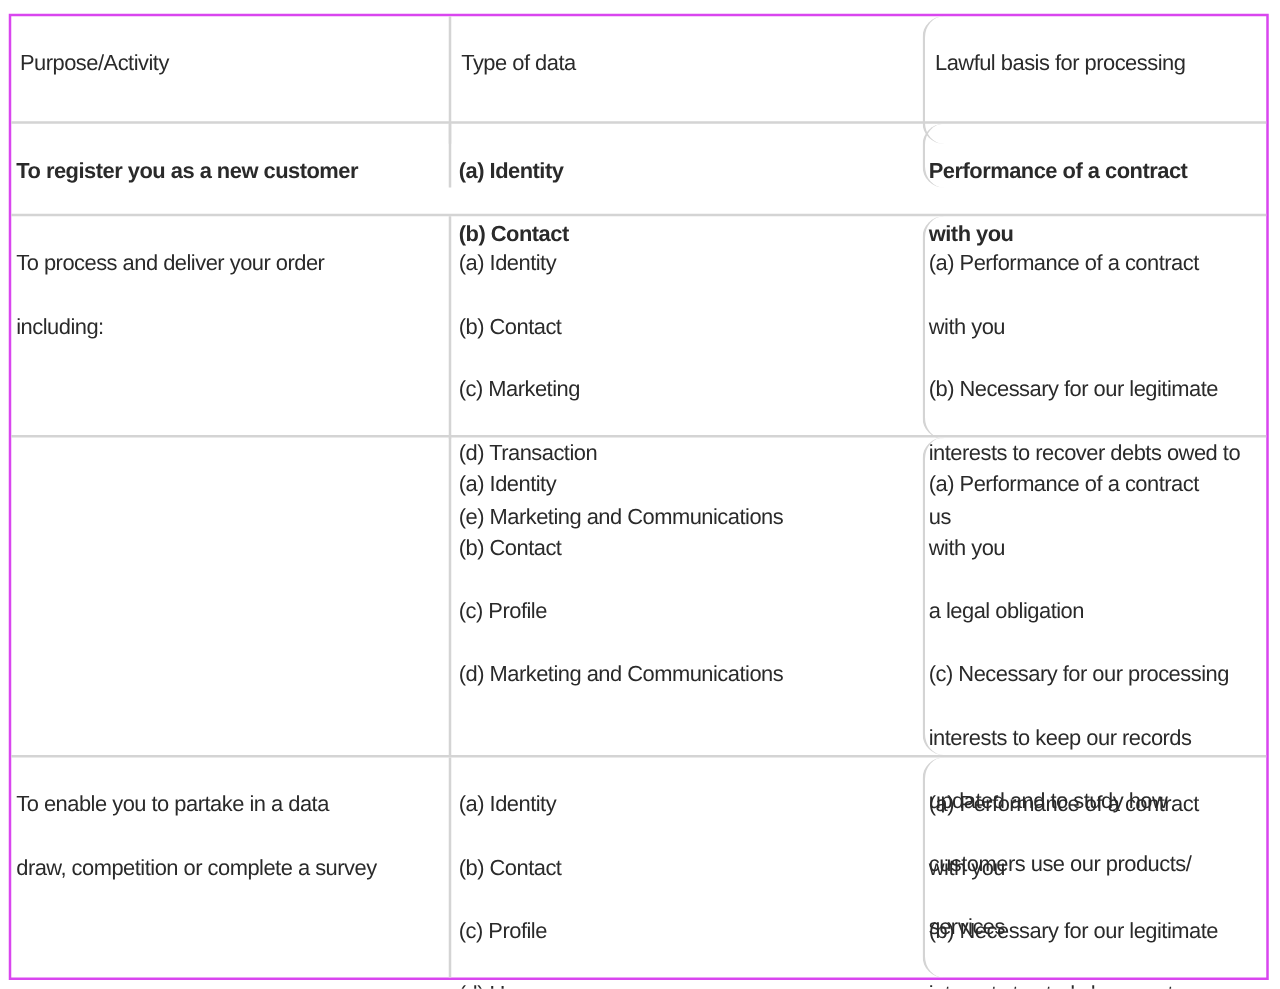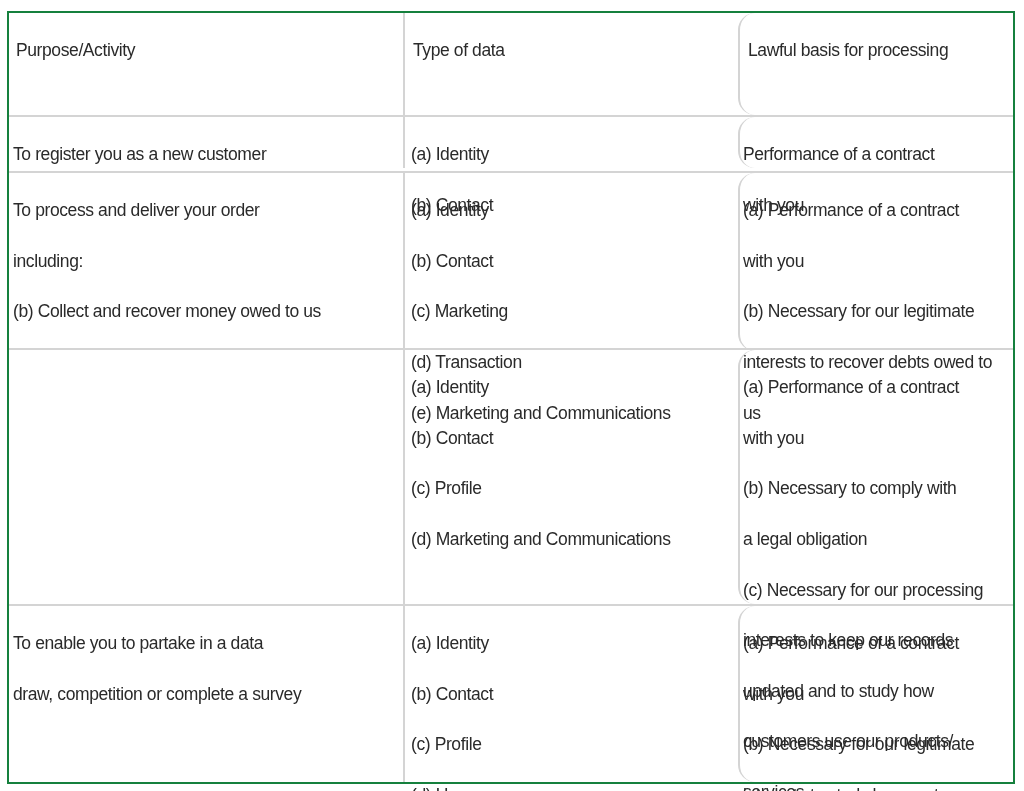--- a/index.html
+++ b/index.html
@@ -1,64 +1,63 @@
 <!DOCTYPE html>
 <html><head>
 <meta charset="utf-8">
 <style>
   html, body { margin:0; padding:0; background:#ffffff; }
   body { width:1024px; height:791px; position:relative; overflow:hidden;
          font-family:"Liberation Sans", sans-serif; color:#2a2a2a; }
   .tbl { position:absolute; left:7px; top:11px; width:1008px; height:773px;
-         border:2px solid #15803d; box-sizing:border-box; }
+         border:2px solid #d946ef; box-sizing:border-box; }
   .row { position:absolute; left:0; width:100%; box-sizing:border-box;
          border-top:2px solid #d4d4d4; }
   .row.first { border-top:none; }
   .cell { position:absolute; top:0; bottom:0; box-sizing:border-box;
           font-size:17.5px; line-height:25.3px; letter-spacing:-0.4px;
           white-space:pre-line; }
   .c0 { left:0; width:350px; padding-left:4px; }
-  .c1 { left:350px; width:397px; border-left:2px solid #d4d4d4; padding-left:6px;margin-left:44px; }
+  .c1 { left:350px; width:397px; border-left:2px solid #d4d4d4; padding-left:6px; }
   .c2 { left:729px; width:275px; border-left:2px solid #d4d4d4; padding-left:3px;border-radius:17px; }
   .hdr .cell { padding-top:25px; }
   .hdr .c0 { padding-left:7px; }
   .hdr .c1 { padding-left:8px; }
   .hdr .c2 { padding-left:8px; }
   .line { display:block; }
 </style>
 </head>
 <body>
 
 <div class="tbl">
 
   <div class="row first hdr" style="top:0;height:102px;">
     <div class="cell c0">Purpose/Activity</div>
     <div class="cell c1">Type of data</div>
     <div class="cell c2">Lawful basis for processing</div>
   </div>
 
-  <div class="row" style="top:102px;height:53px;">
+  <div class="row" style="top:84px;height:53px;font-weight:bold;">
     <div class="cell c0">
       <span class="line">To register you as a new customer</span>
     </div>
     <div class="cell c1">
       <span class="line">(a) Identity</span>
       <span class="line">(b) Contact</span>
     </div>
     <div class="cell c2">
       <span class="line">Performance of a contract</span>
       <span class="line">with you</span>
     </div>
   </div>
 
   <div class="row" style="top:158px;height:180px;">
     <div class="cell c0">
       <span class="line">To process and deliver your order</span>
       <span class="line">including:</span>
-      <span class="line">(b)  Collect and recover money owed to us</span>
     </div>
     <div class="cell c1">
       <span class="line">(a) Identity</span>
       <span class="line">(b) Contact</span>
       <span class="line">(c) Marketing</span>
       <span class="line">(d) Transaction</span>
       <span class="line">(e) Marketing and Communications</span>
     </div>
     <div class="cell c2">
       <span class="line">(a) Performance of a contract</span>
@@ -72,21 +71,20 @@
   <div class="row" style="top:335px;height:256px;">
     <div class="cell c1">
       <span class="line">(a) Identity</span>
       <span class="line">(b) Contact</span>
       <span class="line">(c) Profile</span>
       <span class="line">(d) Marketing and Communications</span>
     </div>
     <div class="cell c2">
       <span class="line">(a) Performance of a contract</span>
       <span class="line">with you</span>
-      <span class="line">(b) Necessary to comply with</span>
       <span class="line">a legal obligation</span>
       <span class="line">(c)  Necessary for our processing</span>
       <span class="line">interests to keep our records</span>
       <span class="line">updated and to study how</span>
       <span class="line">customers use our products/</span>
       <span class="line">services</span>
     </div>
   </div>
 
   <div class="row" style="top:591px;height:178px;">

